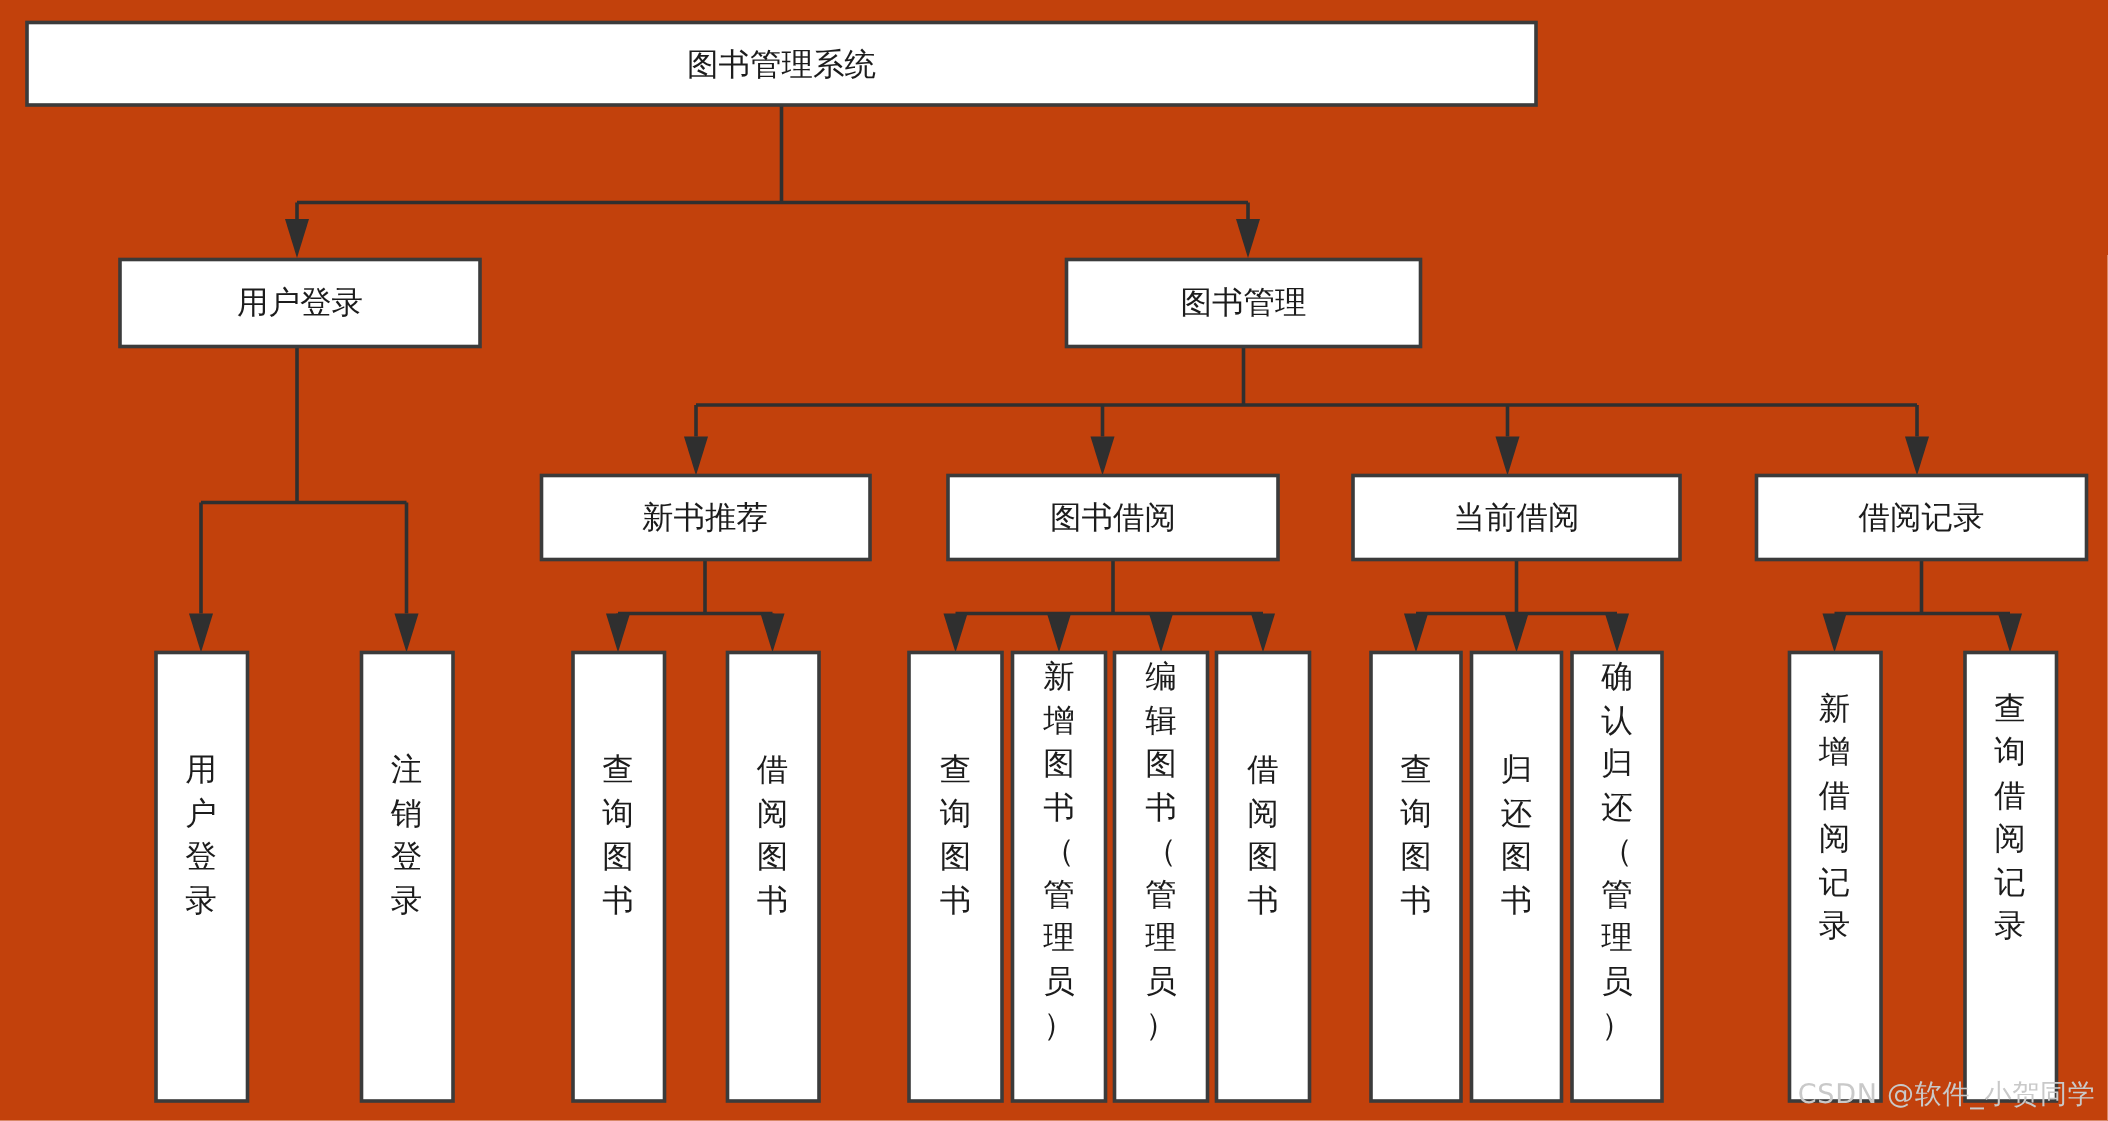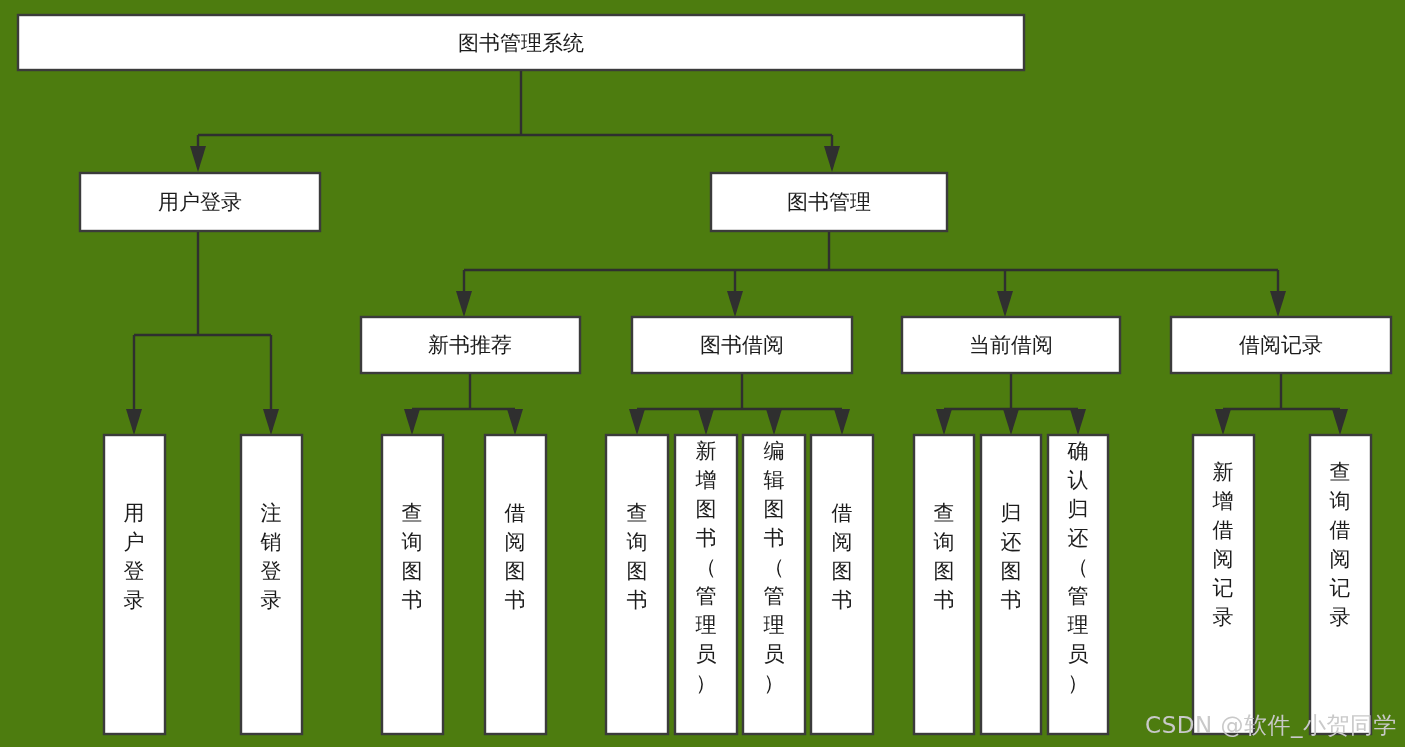--- a/index.html
+++ b/index.html
@@ -10,21 +10,21 @@
   body {
     width: 1405px;
     height: 747px;
     font-family: "DejaVu Sans", "Liberation Sans", sans-serif;
     overflow: hidden;
   }
   #diagram-root {
     position: relative;
     width: 1405px;
     height: 747px;
-    background: #4d7c0f;
+    background: #c2410c;
   }
   svg.diagram {
     position: absolute;
     top: 0;
     left: 0;
     width: 1405px;
     height: 747px;
     display: block;
   }
   .node-box {
@@ -53,21 +53,21 @@
   }
   .arrow-head {
     fill: #2f2f2f;
     stroke: none;
   }
   .watermark {
     position: absolute;
     right: 8px;
     bottom: 6px;
     font-family: "DejaVu Sans", "Liberation Sans", sans-serif;
-    font-size: 23px;
+    font-size: 18px;
     color: #c9c9c9;
     letter-spacing: 0.5px;
     white-space: nowrap;
     pointer-events: none;
   }
 </style>
 </head>
 <body>
 
 <div id="diagram-root">

